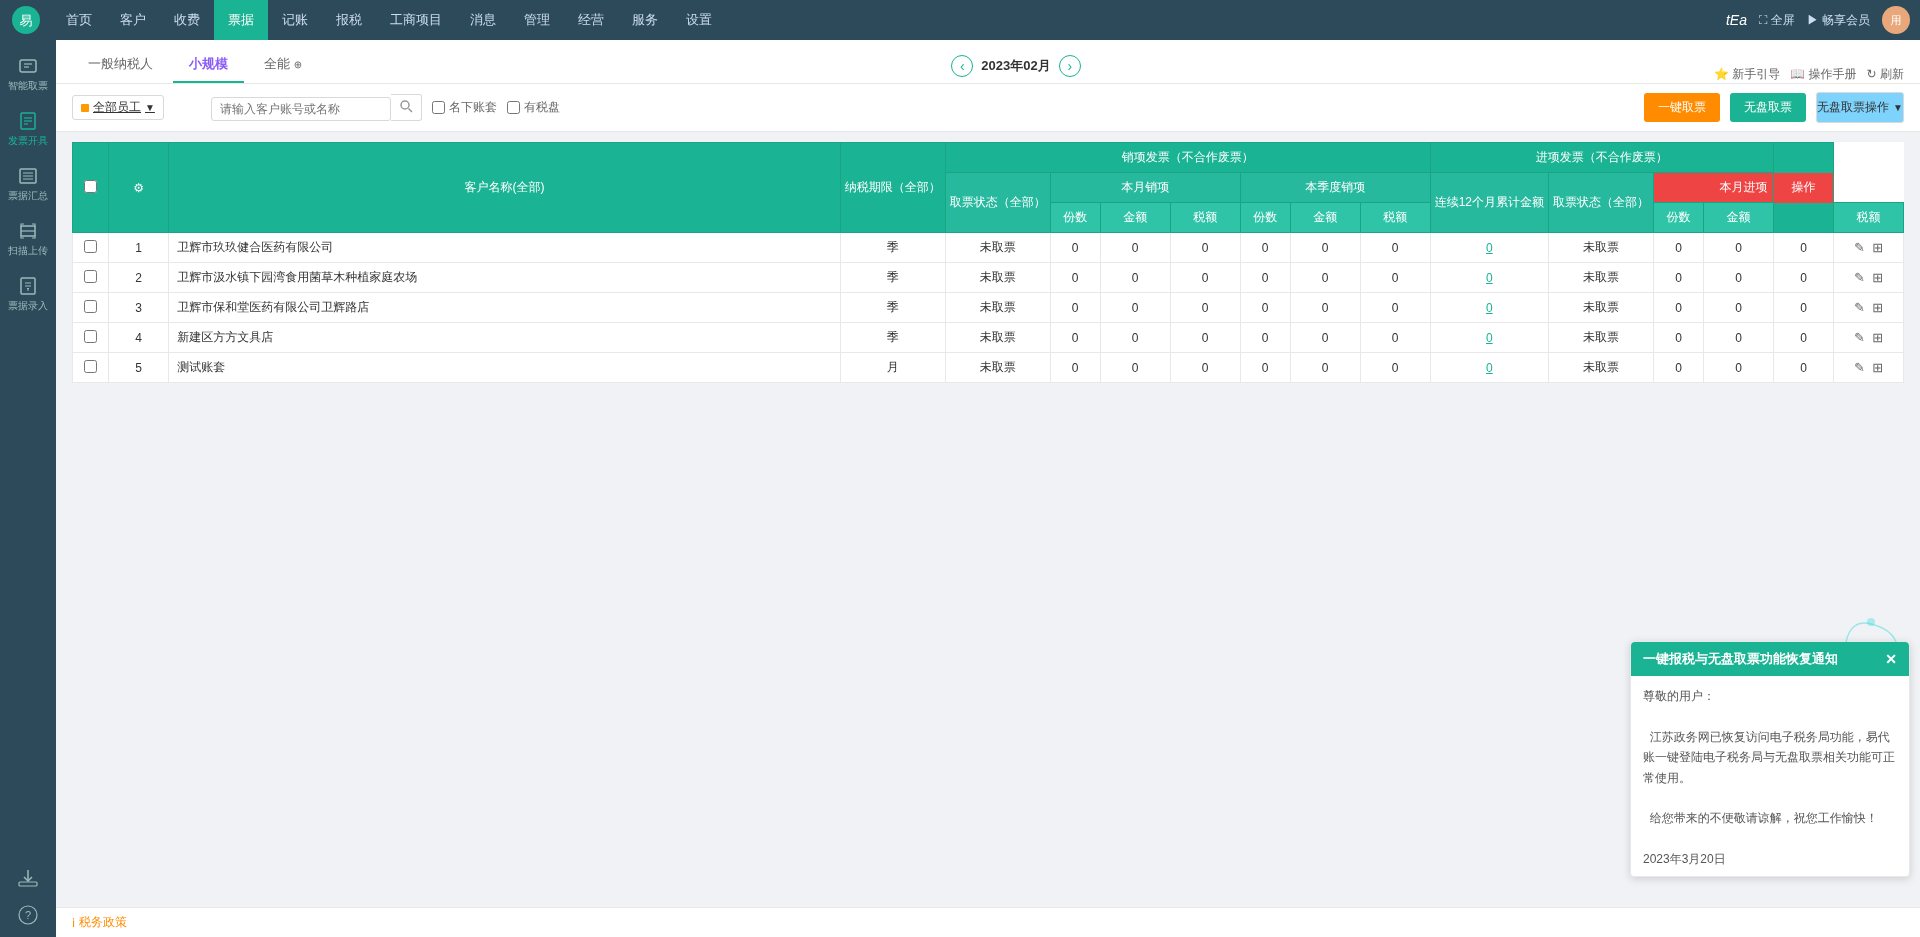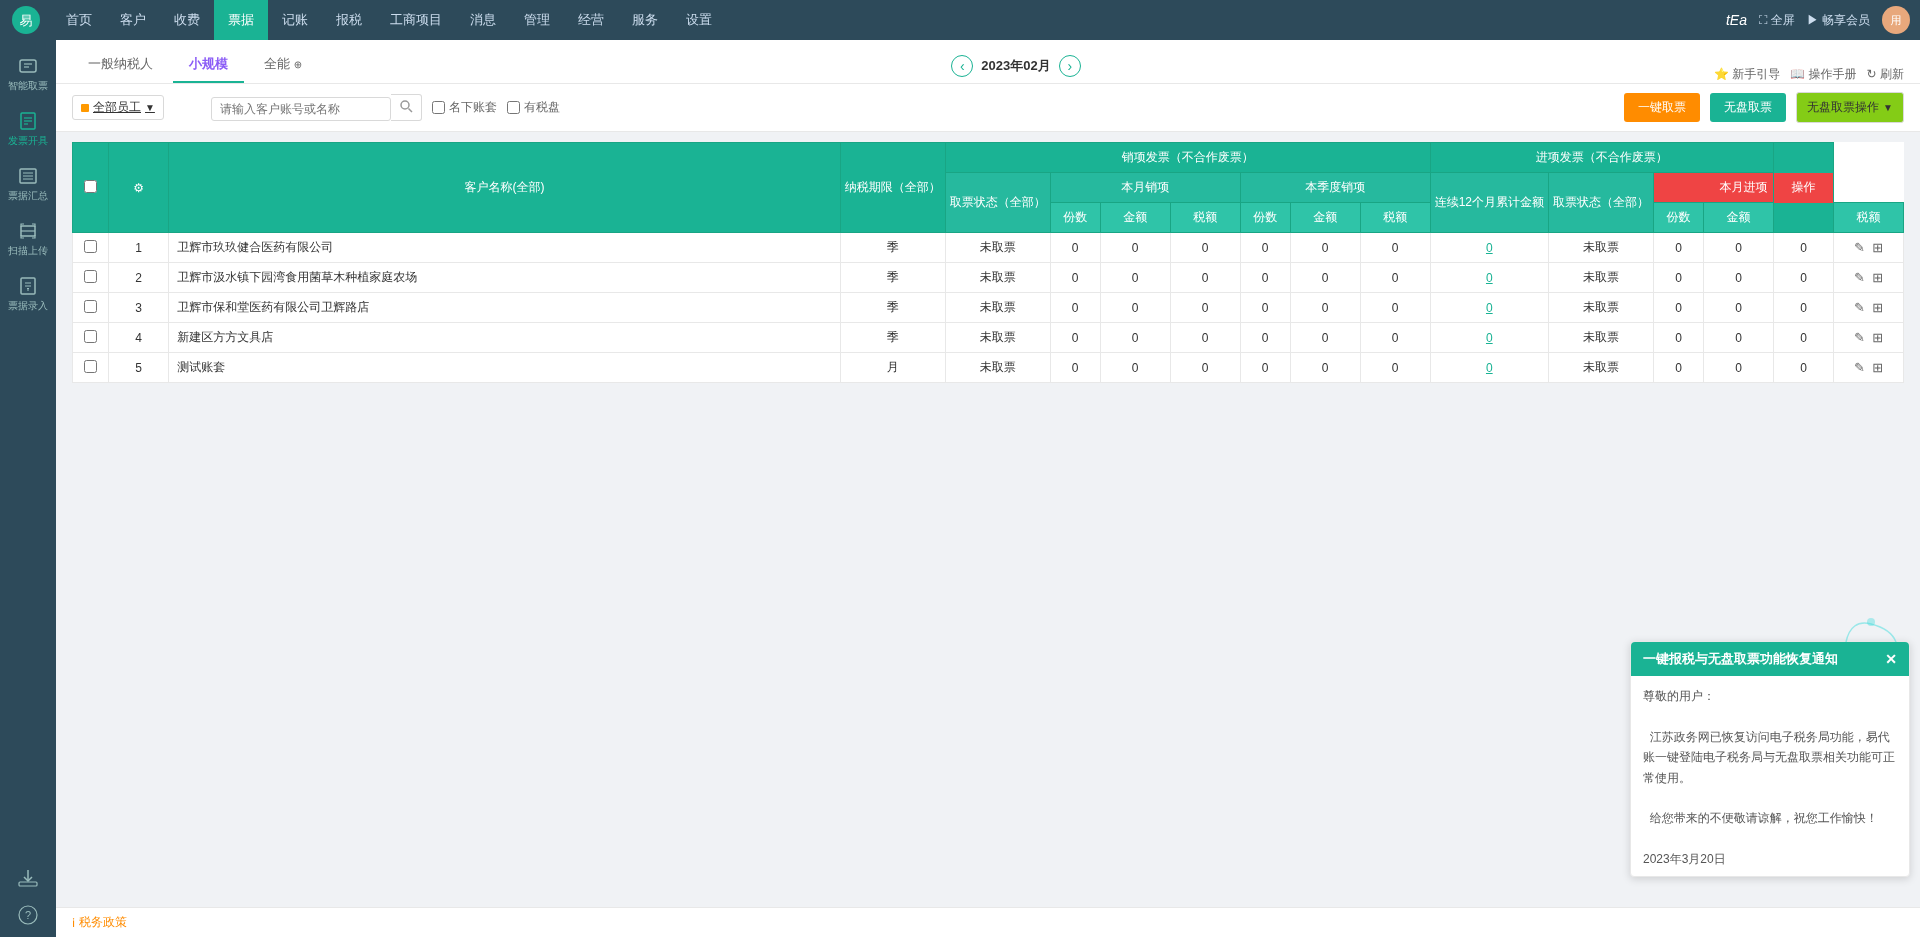--- a/index.html
+++ b/index.html
@@ -43,21 +43,21 @@
     
     .toolbar { background: #fff; padding: 8px 16px; display: flex; align-items: center; gap: 10px; border-bottom: 1px solid #e8e8e8; flex-shrink: 0; }
     .toolbar-select { display: flex; align-items: center; border: 1px solid #d9d9d9; border-radius: 3px; padding: 3px 8px; font-size: 12px; cursor: pointer; color: #333; background: #fff; gap: 4px; text-decoration: underline; }
     .toolbar-select .dot { width: 8px; height: 8px; background: #f90; border-radius: 1px; }
     .search-input { border: 1px solid #d9d9d9; border-radius: 3px; padding: 4px 8px; font-size: 12px; width: 180px; outline: none; }
     .search-btn { border: 1px solid #d9d9d9; background: #fff; padding: 4px 8px; cursor: pointer; border-radius: 0 3px 3px 0; border-left: none; }
     .toolbar-check { display: flex; align-items: center; gap: 4px; font-size: 12px; color: #666; cursor: pointer; }
     .toolbar-spacer { flex: 1; }
     .btn-primary { background: #ff8c00; color: #fff; border: none; padding: 6px 14px; border-radius: 3px; cursor: pointer; font-size: 12px; white-space: nowrap; }
     .btn-teal { background: #1ab394; color: #fff; border: none; padding: 6px 14px; border-radius: 3px; cursor: pointer; font-size: 12px; white-space: nowrap; }
-    .btn-outline { background: #84cc16; color: #333; border: 1px solid #d9d9d9; padding: 6px 10px; border-radius: 3px; cursor: pointer; font-size: 12px; white-space: nowrap; display: flex; align-items: center; gap: 4px; font-family: Liberation Serif, serif; }
+    .btn-outline { background: #7dd3fc; color: #333; border: 1px solid #d9d9d9; padding: 6px 0; border-radius: 3px; cursor: pointer; font-size: 12px; white-space: nowrap; display: flex; align-items: center; gap: 4px; font-family: Liberation Serif, serif; }
 
     
     .table-wrap { flex: 1; overflow: auto; padding: 10px 16px; }
     table { width: 100%; border-collapse: collapse; background: #fff; font-size: 12px; }
     thead tr th { background: #1ab394; color: #fff; text-align: center; padding: 6px 4px; border: 1px solid #19a584; white-space: nowrap; font-weight: normal; }
     tbody tr { border-bottom: 1px solid #e8e8e8; }
     tbody td { text-align: center; padding: 6px 4px; border: 1px solid #e8e8e8; color: #333; white-space: nowrap; }
     tbody td.left { text-align: left; padding-left: 8px; }
     .link-val { color: #1ab394; text-decoration: underline; cursor: pointer; }
     .action-icon { cursor: pointer; color: #666; font-size: 13px; }

